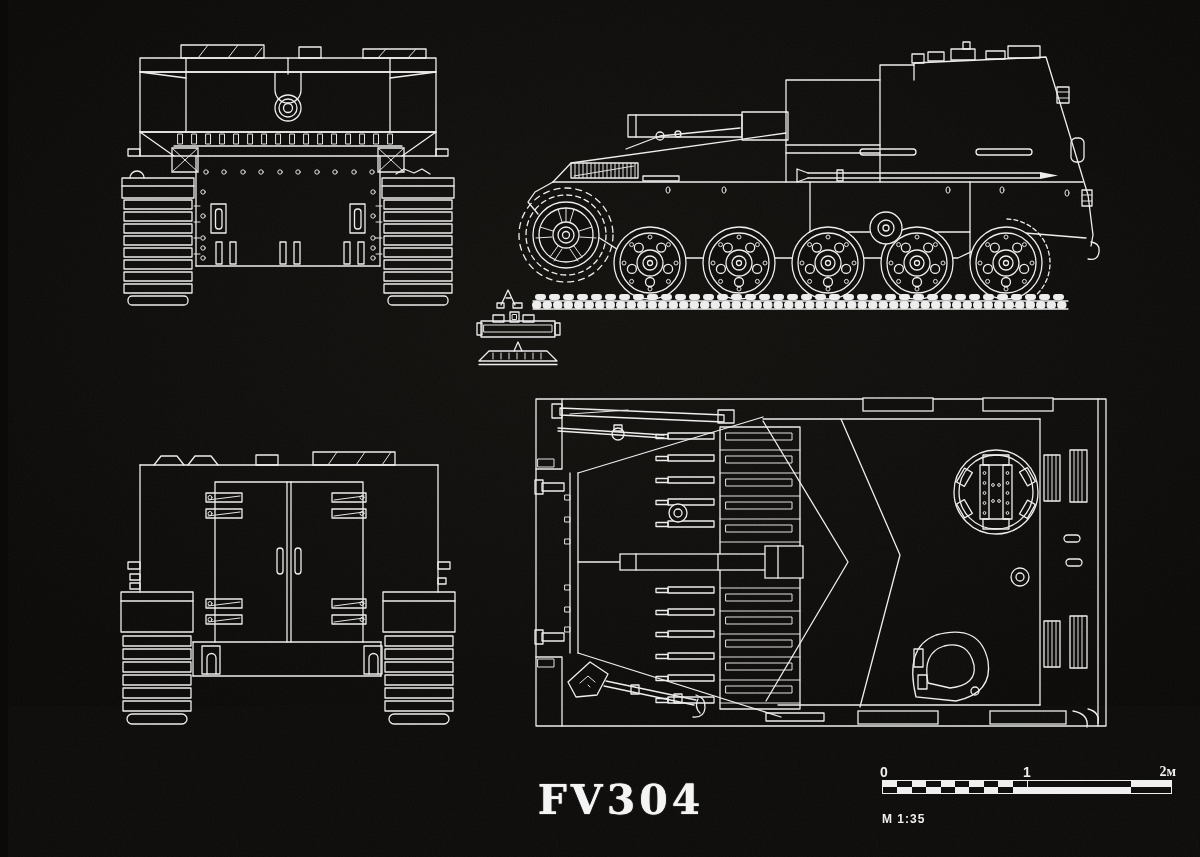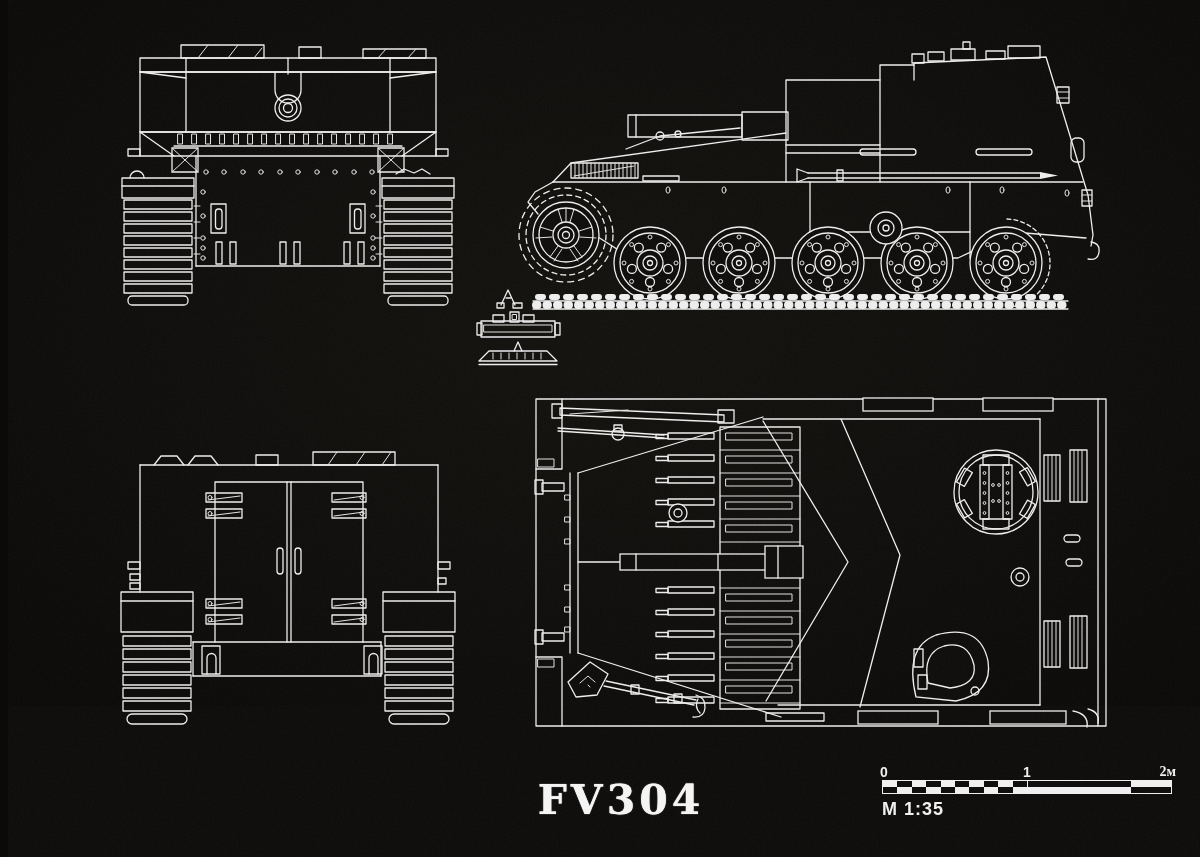--- a/index.html
+++ b/index.html
@@ -33,21 +33,21 @@
   #scalebar .ticks{position:relative;height:16px;font-size:14px;font-weight:bold;}
   #scalebar .t0{position:absolute;left:-2px;top:0;}
   #scalebar .t1{position:absolute;left:50%;top:0;transform:translateX(-50%);}
   #scalebar .t2{position:absolute;right:-4px;top:0;font-family:Liberation Serif, serif;}
   #sb-bar{position:relative;width:288px;height:12px;border:1.5px solid #efefef;background:#0b0a08;}
   .sb{position:absolute;height:50%;}
   .sb-tl{left:0;top:0;width:50%;background:repeating-linear-gradient(90deg,#efefef 0 14.4px,#0b0a08 14.4px 28.8px);}
   .sb-bl{left:0;bottom:0;width:50%;background:repeating-linear-gradient(90deg,#0b0a08 0 14.4px,#efefef 14.4px 28.8px);}
   .sb-tr{left:50%;top:0;width:50%;background:linear-gradient(90deg,#0b0a08 0 72%,#efefef 72% 100%);border-left:1.5px solid #efefef;box-sizing:border-box;}
   .sb-br{left:50%;bottom:0;width:50%;background:linear-gradient(90deg,#efefef 0 72%,#0b0a08 72% 100%);border-left:1.5px solid #efefef;box-sizing:border-box;}
-  #scalebar .ratio{margin-top:5px;font-size:18px;font-weight:bold;letter-spacing:1px;}
+  #scalebar .ratio{margin-top:18px;font-size:12px;font-weight:bold;letter-spacing:1px;}
   #grain{position:absolute;left:0;top:0;pointer-events:none;}
 </style>
 </head>
 <body>
 
 <div id="stage">
 
   <div class="view" style="left:100px;top:20px;width:360px;height:330px;" title="front elevation view">
     <svg width="360" height="330" viewBox="0 0 360 330">
       <g class="line">

